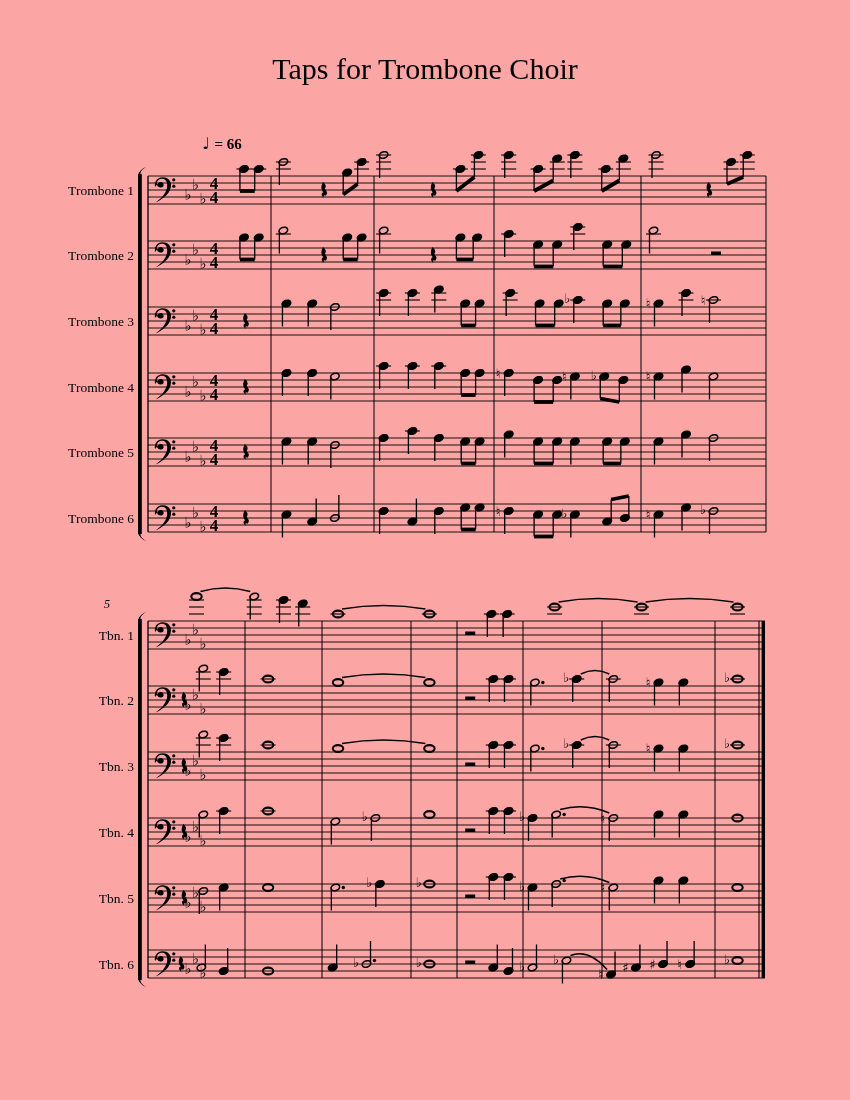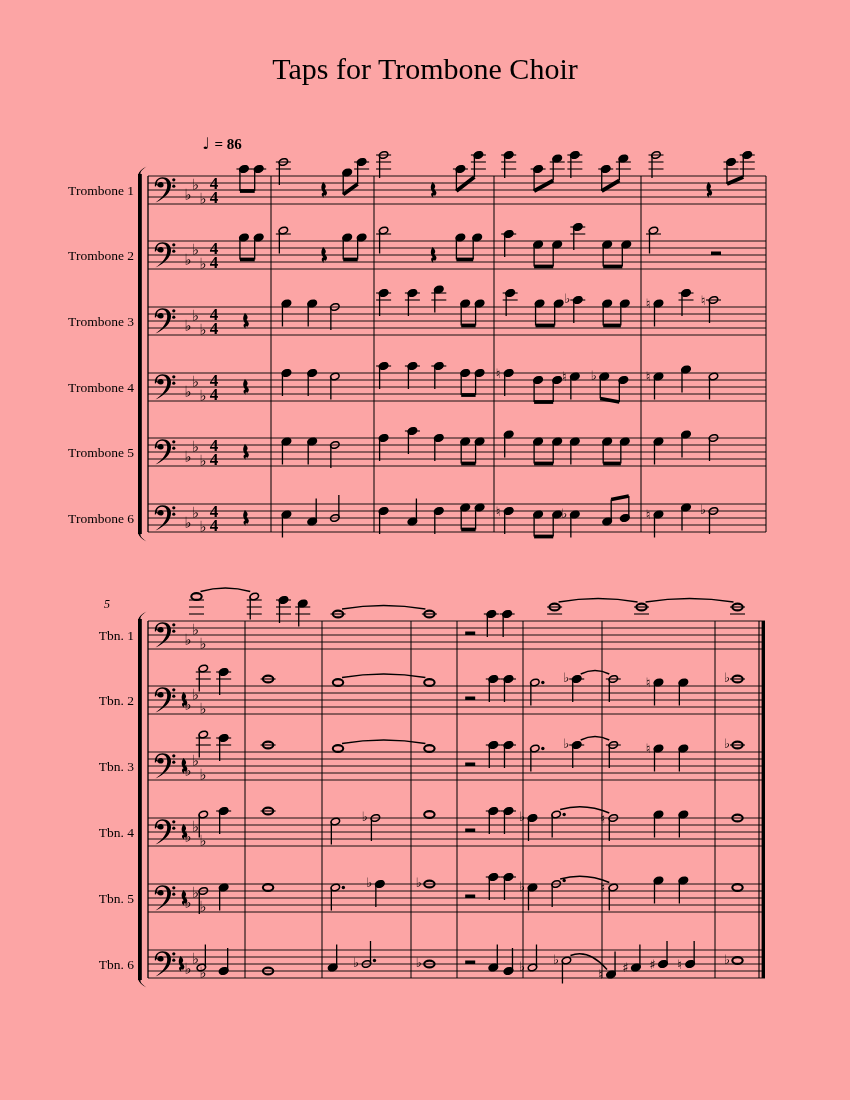--- a/index.html
+++ b/index.html
@@ -13,21 +13,21 @@
   svg#score{position:absolute;left:0;top:0;}
   svg text{user-select:none;}
 </style>
 </head>
 <body>
 
 <div class="page">
   <h1 class="title">Taps for Trombone Choir</h1>
   <div class="tempo">
     <span class="tnote">♩</span>
-    <span class="ttext">= 86</span>
+    <span class="ttext">= 66</span>
   </div>
   <svg id="score" width="850" height="1100" viewBox="0 0 850 1100">
       <g>
         <rect x="138" y="174" width="3.8" height="360" fill="#000"></rect>
         <path d="M 138 175 C 139 171.5 142 168.5 146.5 166.5
        C 141.5 170 139.7 172 140.8 175 Z" fill="#000"></path>
         <path d="M 138 533 C 139 536.5 142 539.5 146.5 541.5
        C 141.5 538 139.7 536 140.8 533 Z" fill="#000"></path>
         <line x1="148" y1="176" x2="148" y2="532" stroke="#000" stroke-width="1.3"></line>
         <line x1="271" y1="176" x2="271" y2="532" stroke="#000" stroke-width="1"></line>

